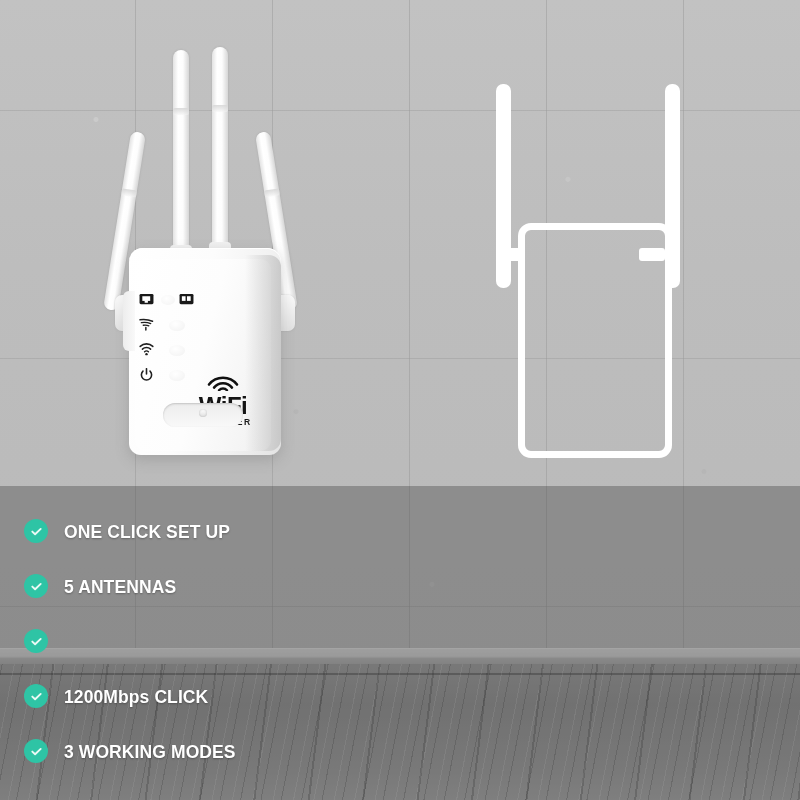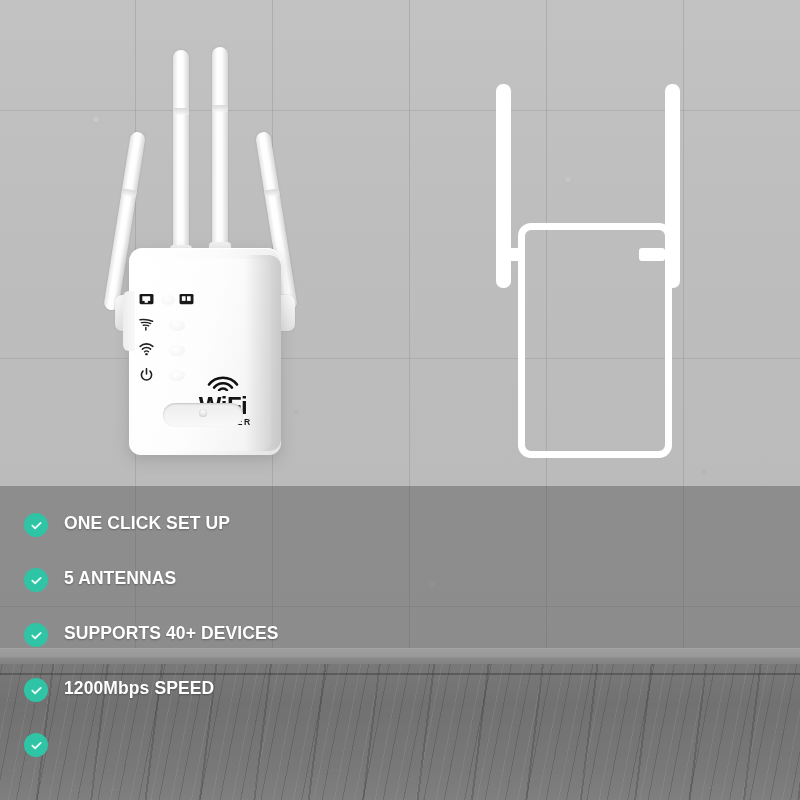--- a/index.html
+++ b/index.html
@@ -189,21 +189,21 @@
 
   
   .panel{
     position:absolute;left:0;top:486px;width:800px;height:314px;
     background:rgba(60,60,60,.36);
   }
   .col{position:absolute;top:0;}
   .col-left{left:0;width:400px;}
   .col-right{left:400px;width:400px;}
   .frow{
-    position:absolute;left:0;display:flex;align-items:flex-start;height:30px;
+    position:absolute;left:0;display:flex;align-items:flex-end;height:30px;
   }
   .frow.l{left:24px;}
   .ic-wrap{width:24px;height:24px;flex:0 0 24px;position:relative;}
   .ic-check{
     width:24px;height:24px;border-radius:50%;background:#2ec4a5;
     display:flex;align-items:center;justify-content:center;
   }
   .flabel{
     margin-left:16px;color:#ffffff;font-weight:bold;
     font-size:17.5px;letter-spacing:.1px;white-space:nowrap;
@@ -350,42 +350,42 @@
       </div>
 
       <div class="frow l" style="top:137px">
         <div class="ic-wrap">
           <div class="ic-check">
             <svg width="15" height="15" viewBox="0 0 15 15">
                 <path d="M3.3 7.6 L6.1 10.3 L11.7 4.9" stroke="#eafaf5" stroke-width="1.9" fill="none" stroke-linecap="round" stroke-linejoin="round"></path>
               </svg>
           </div>
         </div>
-        <div class="flabel">SUPPORTS 40+ DEVICES</div>
       </div>
 
       <div class="frow l" style="top:192px">
         <div class="ic-wrap">
           <div class="ic-check">
             <svg width="15" height="15" viewBox="0 0 15 15">
                 <path d="M3.3 7.6 L6.1 10.3 L11.7 4.9" stroke="#eafaf5" stroke-width="1.9" fill="none" stroke-linecap="round" stroke-linejoin="round"></path>
               </svg>
           </div>
         </div>
-        <div class="flabel">1200Mbps SPEED</div>
+        <div class="flabel">1200Mbps CLICK</div>
       </div>
 
       <div class="frow l" style="top:247px">
         <div class="ic-wrap">
           <div class="ic-check">
             <svg width="15" height="15" viewBox="0 0 15 15">
                 <path d="M3.3 7.6 L6.1 10.3 L11.7 4.9" stroke="#eafaf5" stroke-width="1.9" fill="none" stroke-linecap="round" stroke-linejoin="round"></path>
               </svg>
           </div>
         </div>
+        <div class="flabel">3 WORKING MODES</div>
       </div>
     </div>
 
     <div class="col col-right">
       
 
       
 
       
 

